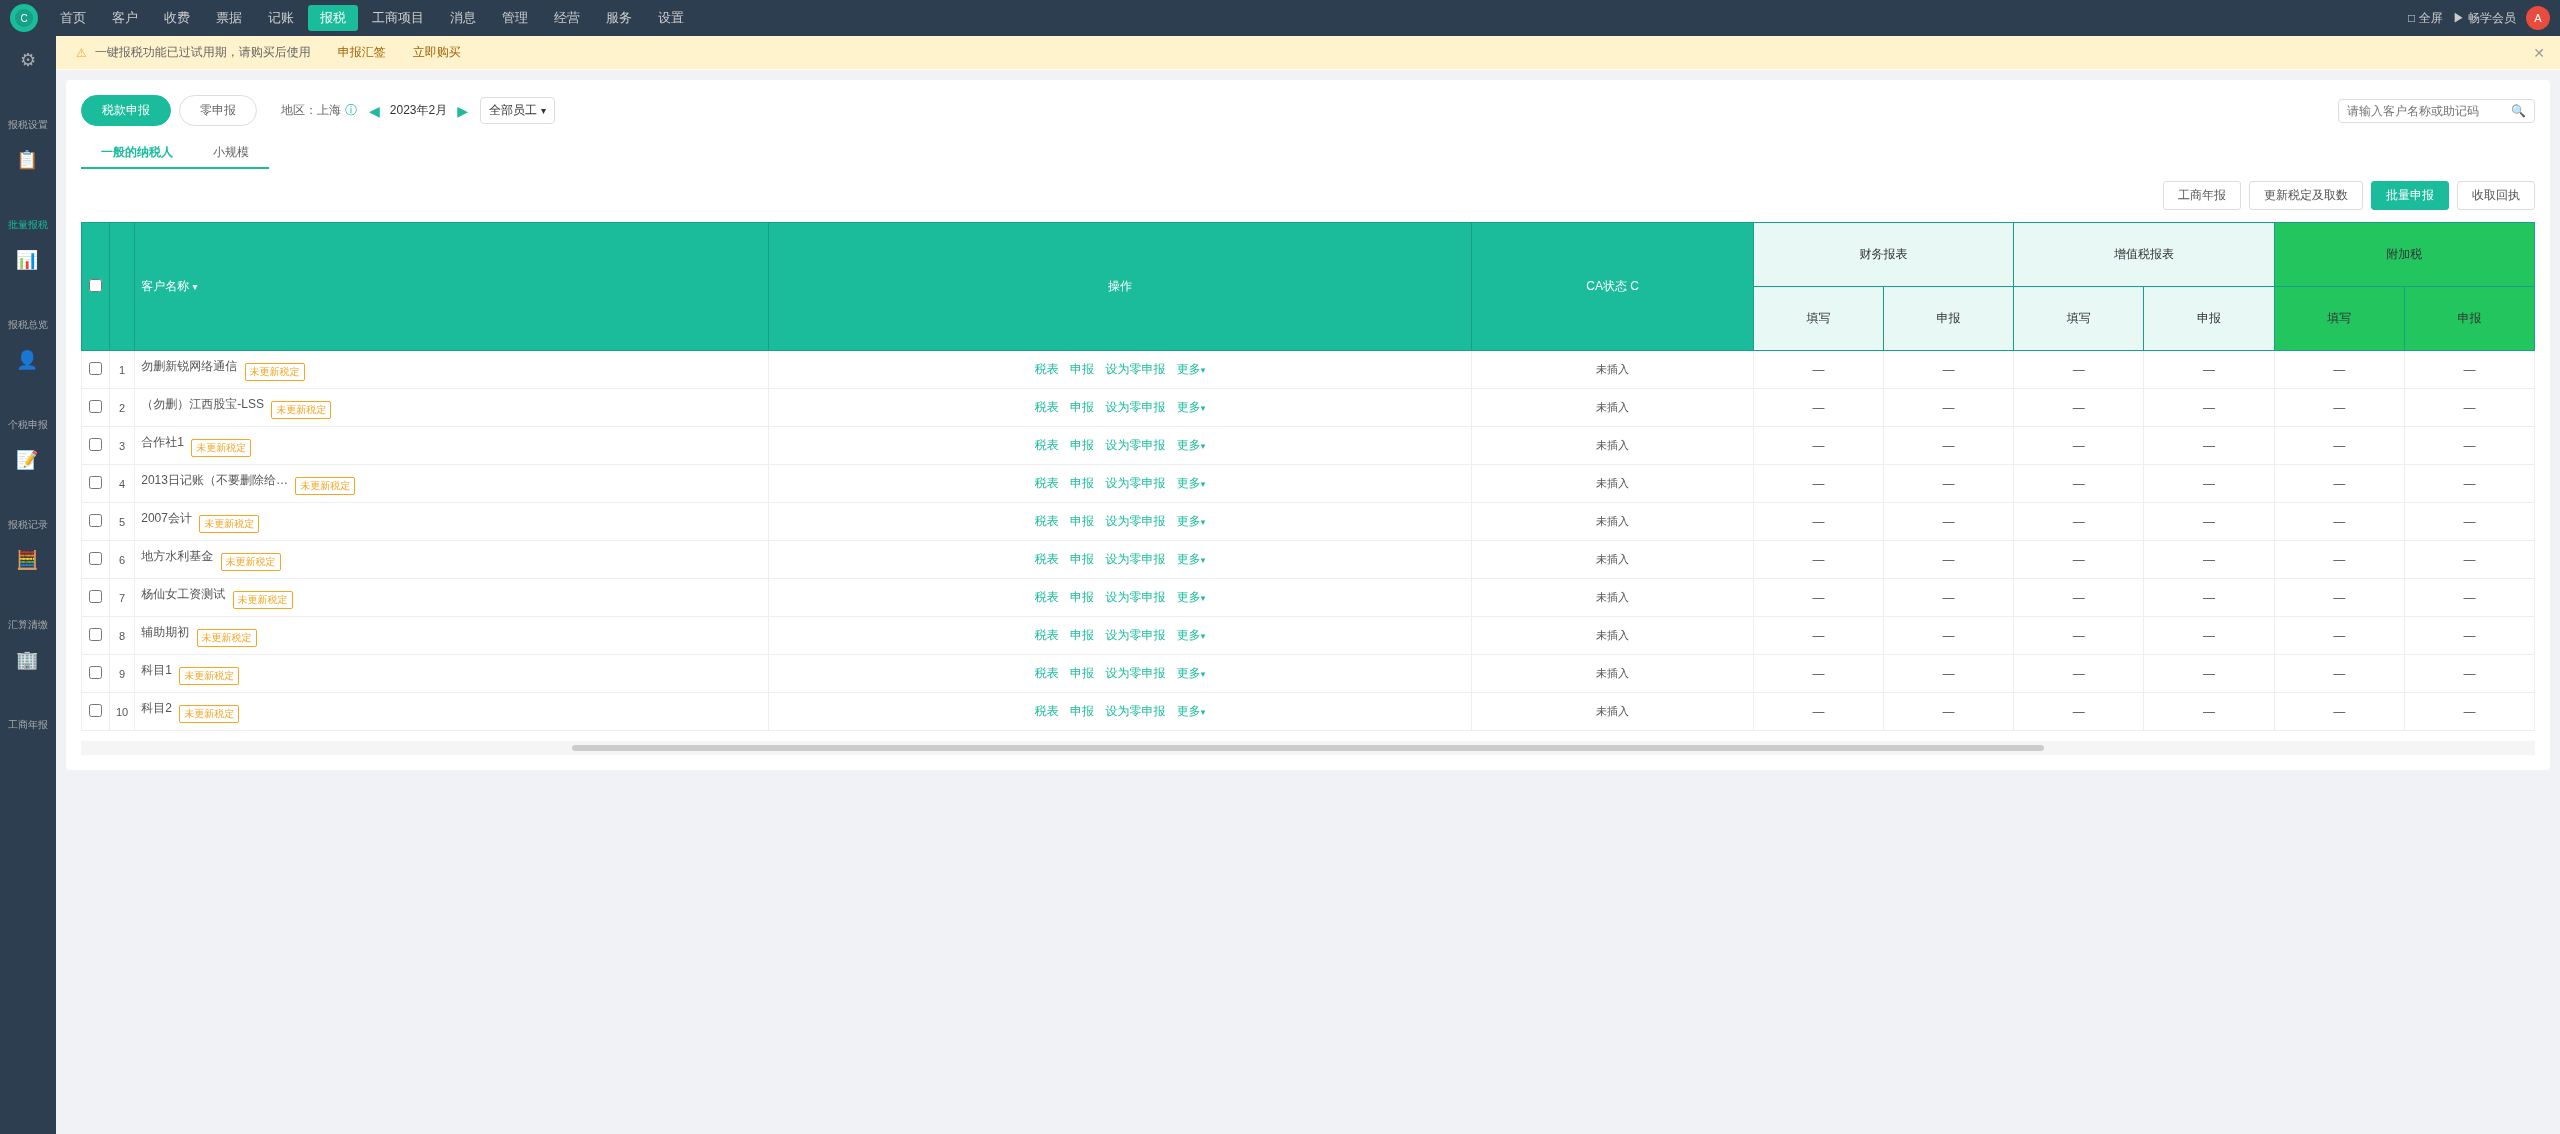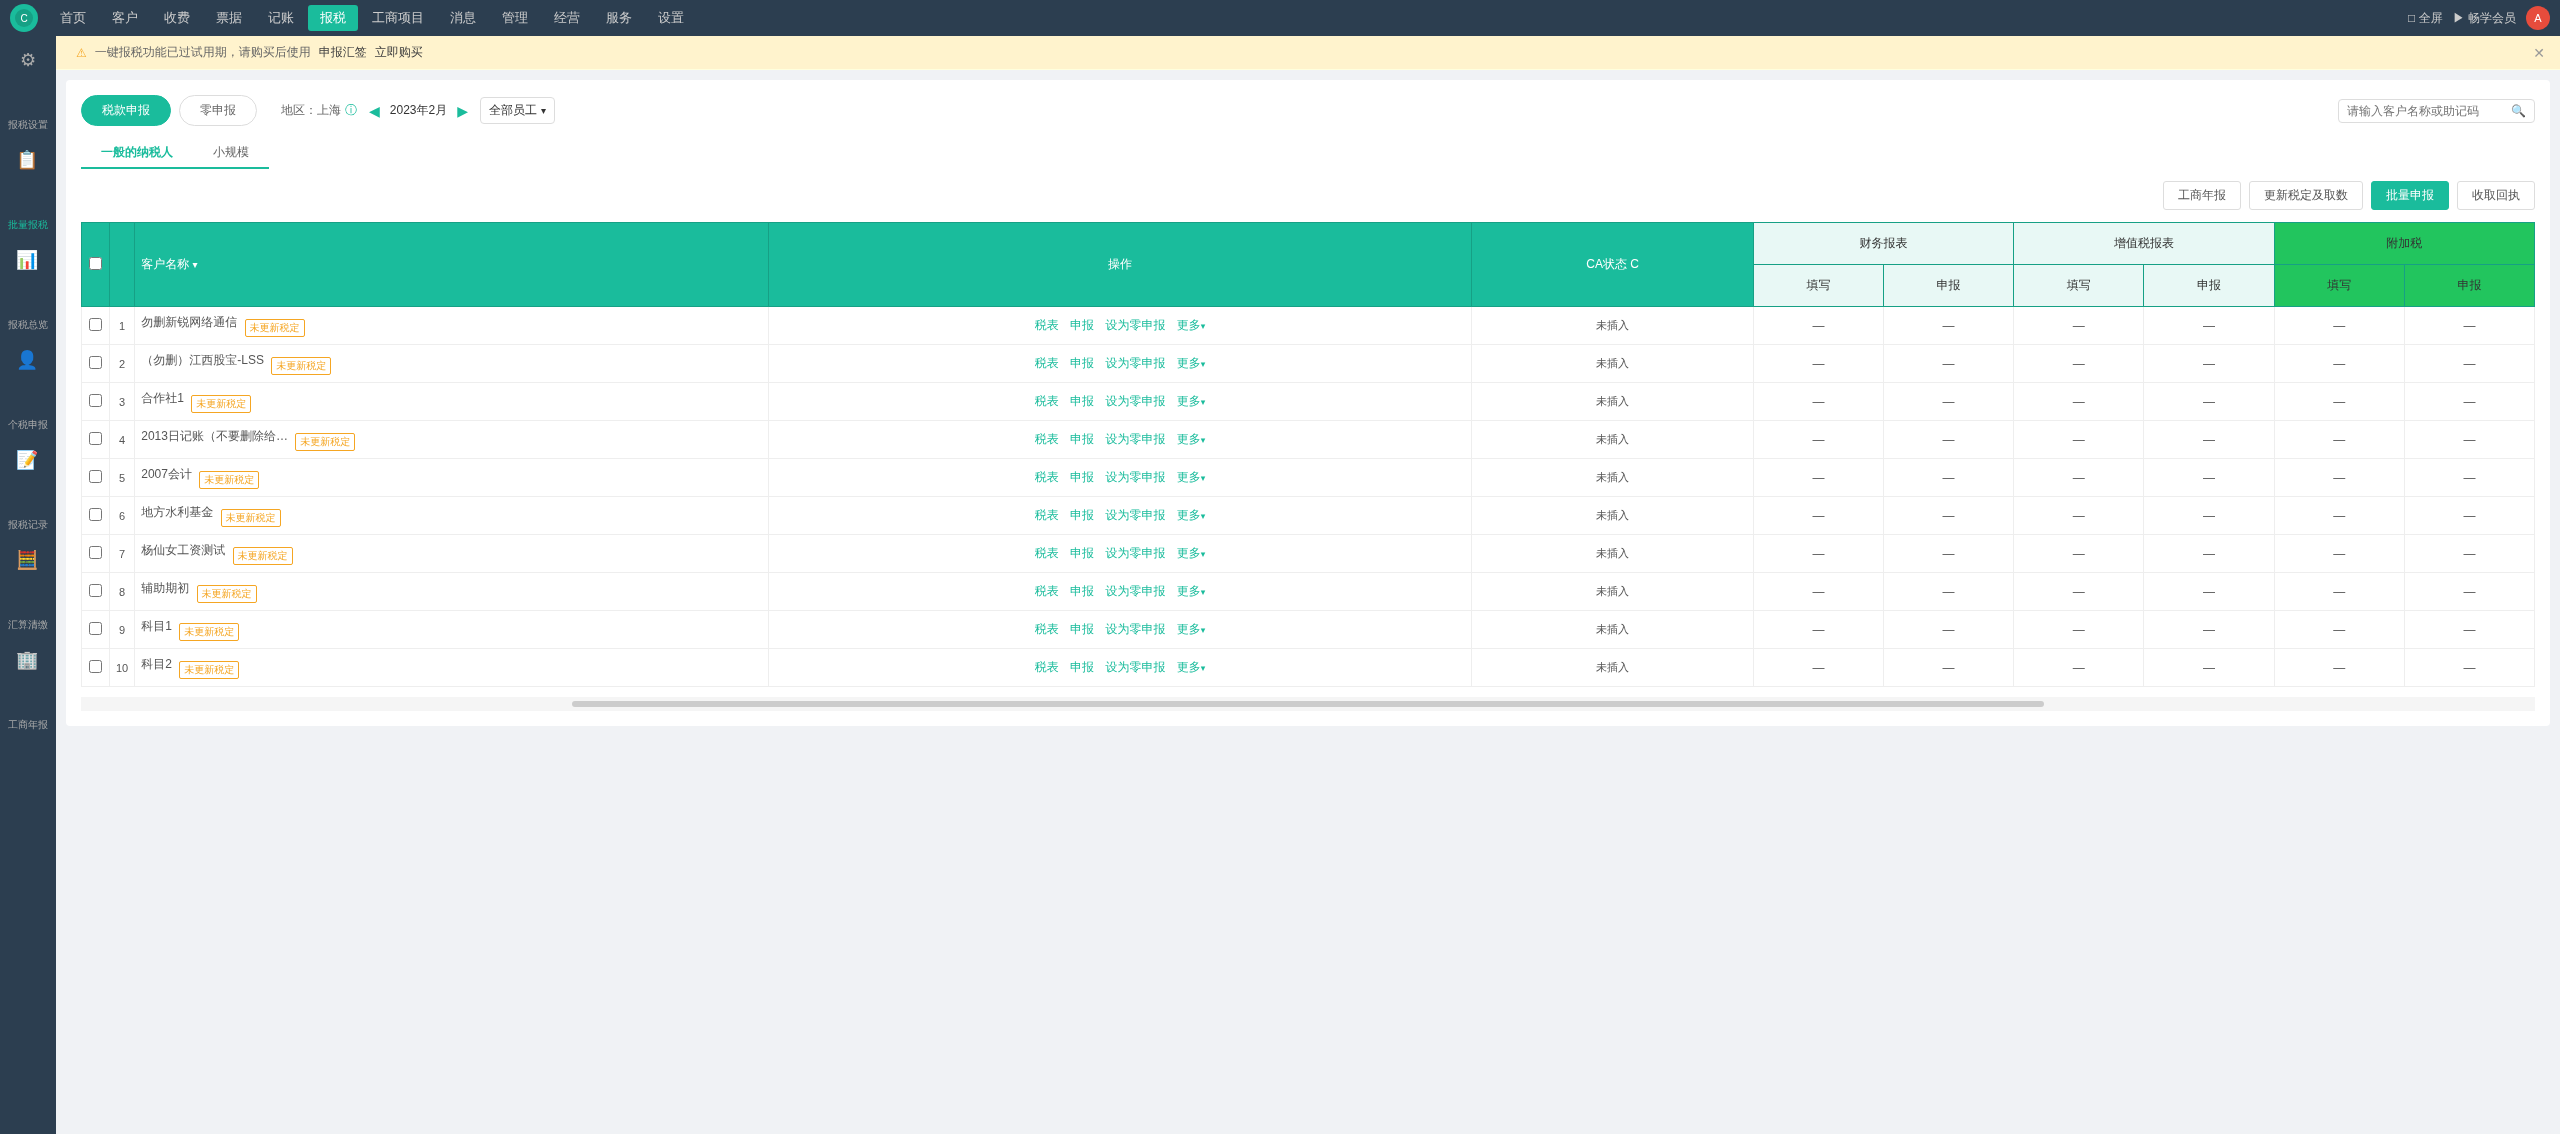--- a/index.html
+++ b/index.html
@@ -22,21 +22,21 @@
     .sidebar-item.active { color: #1abc9c; }
     .sidebar-item .icon { font-size: 18px; margin-bottom: 2px; }
     .sidebar-item .label { font-size: 10px; text-align: center; line-height: 1.2; margin-top: 46px; }
 
     
     .content-area { flex: 1; overflow: auto; padding: 0; background: #f0f2f5; }
 
     
     .trial-banner { background: #fff3cd; padding: 8px 20px; display: flex; align-items: center; gap: 8px; font-size: 12px; color: #666; border-bottom: 1px solid #ffd; position: relative; }
     .trial-banner .warn-icon { color: #f5a623; }
-    .trial-banner a { color: #404040; text-decoration: none; cursor: pointer; }
+    .trial-banner a { color: #a16207; text-decoration: none; cursor: pointer; margin-left: 19px; }
     .trial-banner .close-btn { position: absolute; right: 15px; cursor: pointer; color: #999; font-size: 14px; }
 
     
     .card { background: white; margin: 10px; border-radius: 4px; padding: 15px; }
 
     
     .tab-row { display: flex; align-items: center; gap: 8px; margin-bottom: 12px; flex-wrap: wrap; }
     .tab-btn { padding: 6px 20px; border: 1px solid #ddd; background: white; cursor: pointer; border-radius: 20px; font-size: 12px; color: #666; }
     .tab-btn.active { background: #1abc9c; color: white; border-color: #1abc9c; }
 
@@ -58,21 +58,21 @@
     .sub-tab.active { color: #1abc9c; border-bottom-color: #1abc9c; font-weight: bold; }
 
     
     .action-row { display: flex; align-items: center; gap: 8px; margin-bottom: 12px; justify-content: flex-end; }
     .action-btn { padding: 5px 14px; border: 1px solid #ddd; background: white; cursor: pointer; border-radius: 3px; font-size: 12px; color: #555; }
     .action-btn.primary { background: #1abc9c; color: white; border-color: #1abc9c; }
 
     
     .data-table { width: 100%; border-collapse: collapse; font-size: 12px; }
     .data-table thead tr { background: #1abc9c; color: white; }
-    .data-table thead th { padding: 12px 6px; text-align: center; border: 1px solid #16a085; font-weight: normal; white-space: nowrap; }
+    .data-table thead th { padding: 23px 6px; text-align: center; border: 1px solid #16a085; font-weight: normal; white-space: nowrap; }
     .data-table thead th.left { text-align: left; margin-top: 14px; }
     .data-table tbody tr { border-bottom: 1px solid #f0f0f0; }
     .data-table tbody td { padding: 7px 6px; text-align: center; border: 1px solid #eee; color: #555; white-space: nowrap; }
     .data-table tbody td.name-cell { text-align: left; max-width: 180px; overflow: hidden; text-overflow: ellipsis; }
 
     .checkbox-col { width: 28px; }
     .status-tag { display: inline-block; padding: 1px 6px; border: 1px solid #f5a623; color: #f5a623; border-radius: 2px; font-size: 11px; white-space: nowrap; }
     .op-link { color: #1abc9c; cursor: pointer; margin: 0 4px; text-decoration: none; }
     .ca-status { color: #999; font-size: 11px; }
     .dash { color: #ccc; }

